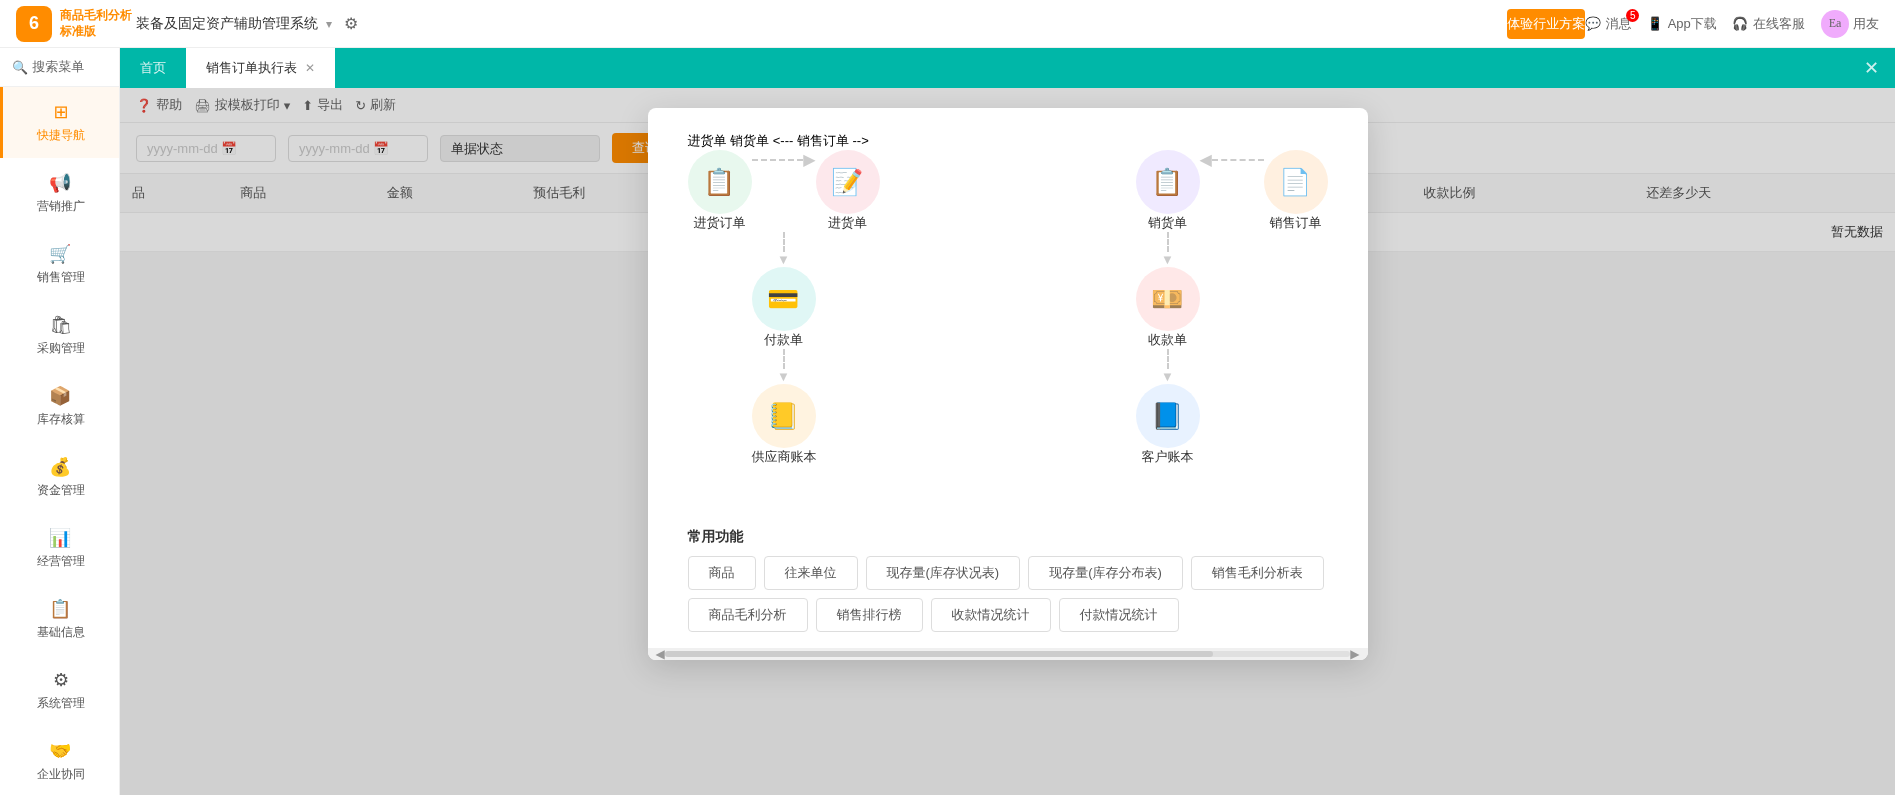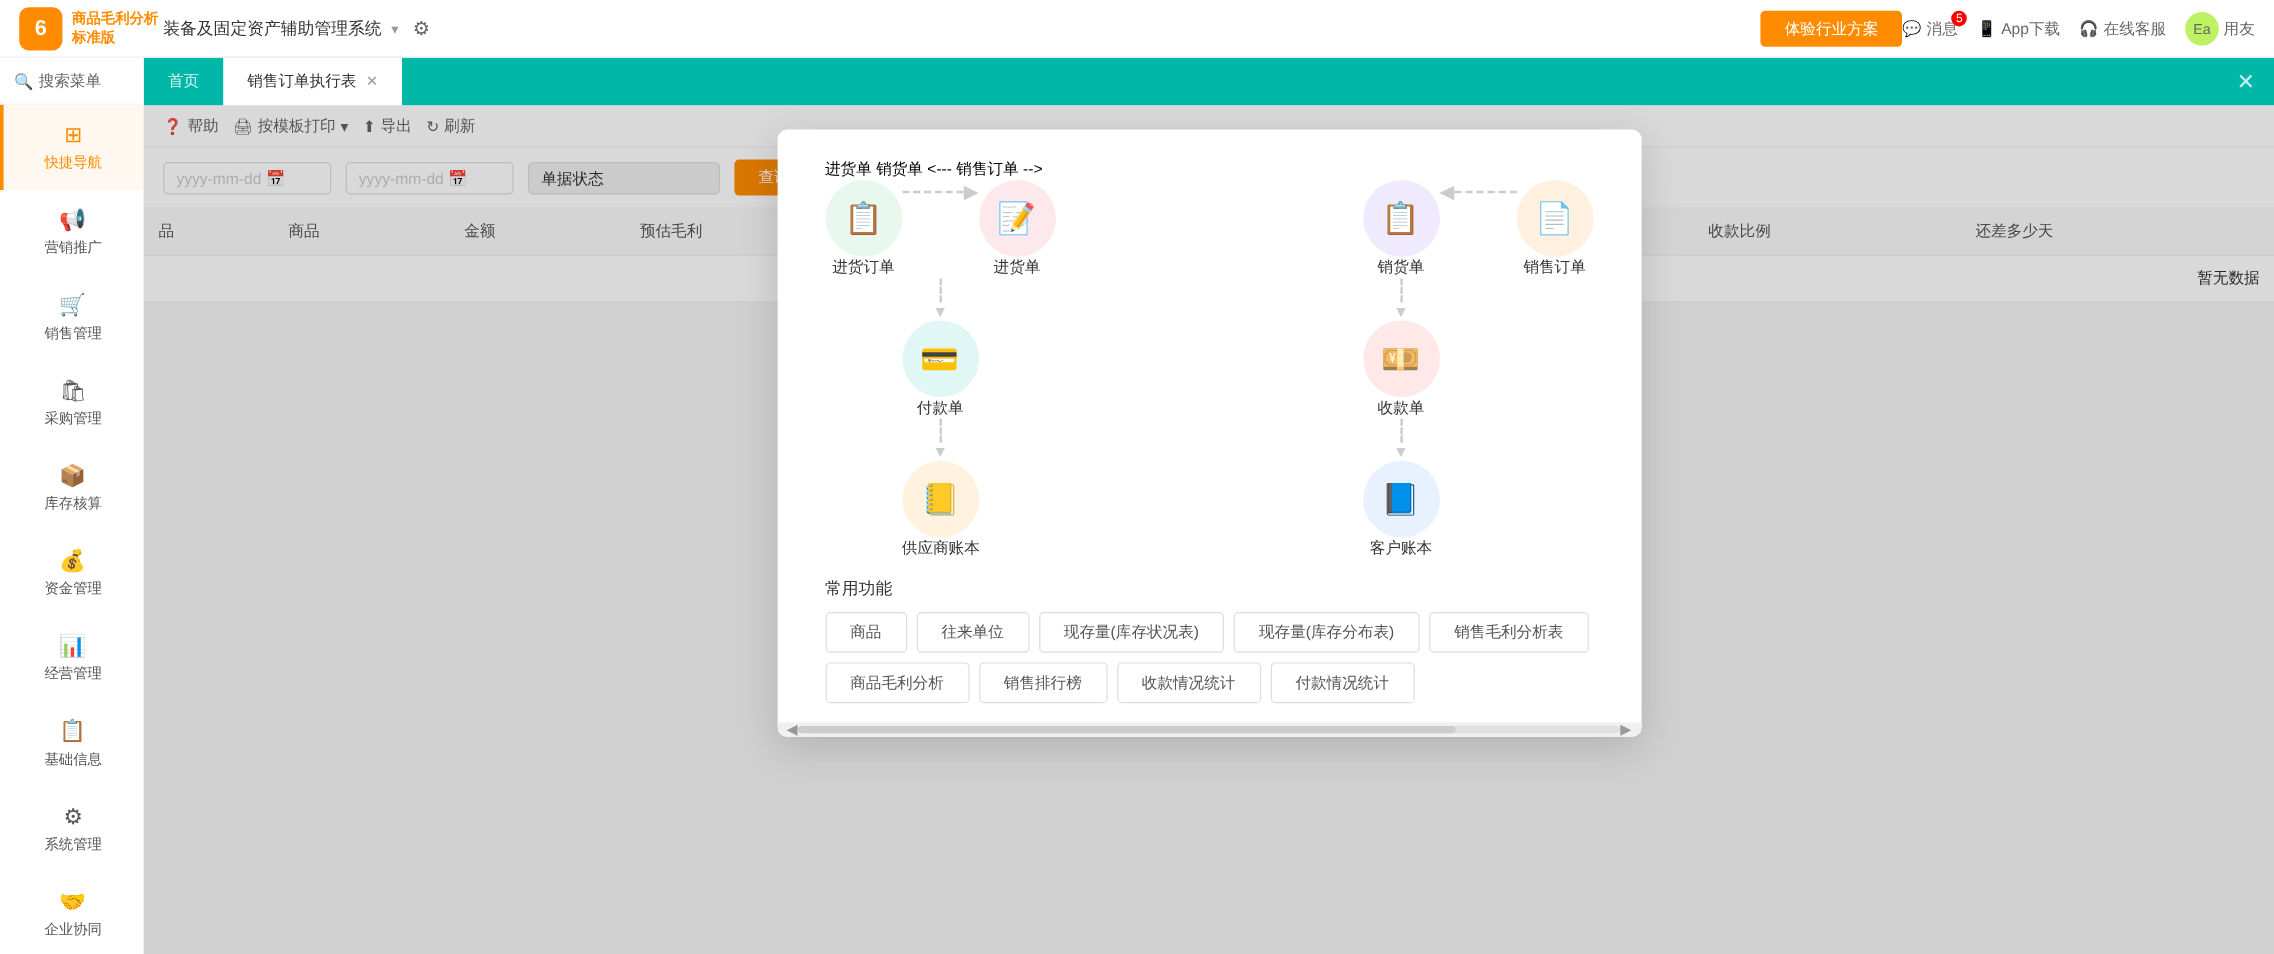--- a/index.html
+++ b/index.html
@@ -10,25 +10,25 @@
 
     
     .topbar { height: 48px; background: #fff; display: flex; align-items: center; padding: 0 16px; border-bottom: 1px solid #eee; flex-shrink: 0; }
     .topbar-logo { display: flex; align-items: center; gap: 8px; width: 120px; }
     .topbar-logo-icon { width: 36px; height: 36px; background: #ff8c00; border-radius: 8px; display: flex; align-items: center; justify-content: center; color: #fff; font-size: 18px; font-weight: bold; }
     .topbar-logo-text { font-size: 12px; color: #ff8c00; font-weight: bold; line-height: 1.3; }
     .topbar-system { display: flex; align-items: center; gap: 8px; flex: 1; }
     .topbar-system-title { font-size: 14px; color: #333; font-weight: 500; }
     .topbar-system-arrow { color: #999; font-size: 12px; }
     .topbar-gear { color: #666; font-size: 16px; cursor: pointer; margin-left: 4px; }
-    .topbar-btn { background: #ff8c00; color: #fff; border: none; border-radius: 4px; padding: 6px 20px; cursor: pointer; font-size: 13px; margin-left: 8px; }
+    .topbar-btn { background: #ff8c00; color: #fff; border: none; border-radius: 4px; padding: 6px 0; cursor: pointer; font-size: 13px; margin-left: 8px; }
     .topbar-right { display: flex; align-items: center; gap: 16px; margin-left: auto; }
     .topbar-right-item { display: flex; align-items: center; gap: 4px; color: #666; font-size: 13px; cursor: pointer; position: relative; }
     .badge { background: #f00; color: #fff; border-radius: 10px; font-size: 10px; padding: 1px 4px; position: absolute; top: -6px; right: -8px; }
-    .avatar { width: 28px; height: 28px; background: #bef264; border-radius: 50%; display: flex; align-items: center; justify-content: center; font-size: 12px; color: #666; }
+    .avatar { width: 28px; height: 28px; background: #f0abfc; border-radius: 50%; display: flex; align-items: center; justify-content: center; font-size: 12px; color: #666; font-family: Liberation Serif, serif; }
 
     
     .main-layout { display: flex; flex: 1; overflow: hidden; }
 
     
     .sidebar { width: 120px; background: #fff; border-right: 1px solid #eee; display: flex; flex-direction: column; overflow-y: auto; flex-shrink: 0; }
     .sidebar-item { display: flex; flex-direction: column; align-items: center; padding: 14px 8px; cursor: pointer; color: #555; font-size: 12px; gap: 4px; border-left: 3px solid transparent; }
     .sidebar-item.active { color: #ff8c00; background: #fff8f0; border-left-color: #ff8c00; }
     .sidebar-icon { font-size: 18px; }
     .sidebar-search { display: flex; align-items: center; gap: 4px; padding: 10px 12px; border-bottom: 1px solid #f0f0f0; cursor: pointer; color: #666; font-size: 13px; }
@@ -76,21 +76,21 @@
     .flow-circle.purple { background: #f0eaff; color: #9b8ae8; }
     .flow-circle.orange { background: #fff0e0; color: #ff8c00; }
     .flow-circle.teal { background: #e0f7f5; color: #00b7a8; }
     .flow-circle.red { background: #ffe8e8; color: #e85050; }
     .flow-circle.amber { background: #fff3e0; color: #f5a623; }
     .flow-circle.blue { background: #e8f2ff; color: #4a90e2; }
     .flow-label { font-size: 13px; color: #333; text-align: center; }
 
     
     .common-section { padding: 8px 40px 16px 40px; }
-    .common-title { font-size: 14px; color: #333; font-weight: 400; margin-bottom: 10px; }
+    .common-title { font-size: 14px; color: #333; font-weight: 700; margin-bottom: 10px; margin-top: 46px; }
     .common-btns { display: flex; flex-wrap: wrap; gap: 8px; }
     .common-btn { border: 1px solid #ddd; border-radius: 4px; padding: 7px 20px; font-size: 13px; color: #555; background: #fff; cursor: pointer; }
 
     
     .popup-scrollbar { height: 12px; background: #f0f0f0; display: flex; align-items: center; padding: 0 8px; }
     .scrollbar-track { flex: 1; height: 6px; background: #e0e0e0; border-radius: 3px; position: relative; }
     .scrollbar-thumb { position: absolute; left: 0; top: 0; height: 6px; width: 80%; background: #ccc; border-radius: 3px; }
     .scrollbar-arrow { color: #999; font-size: 12px; cursor: pointer; }
 
     .flow-diagram { padding: 24px 40px 8px; }

